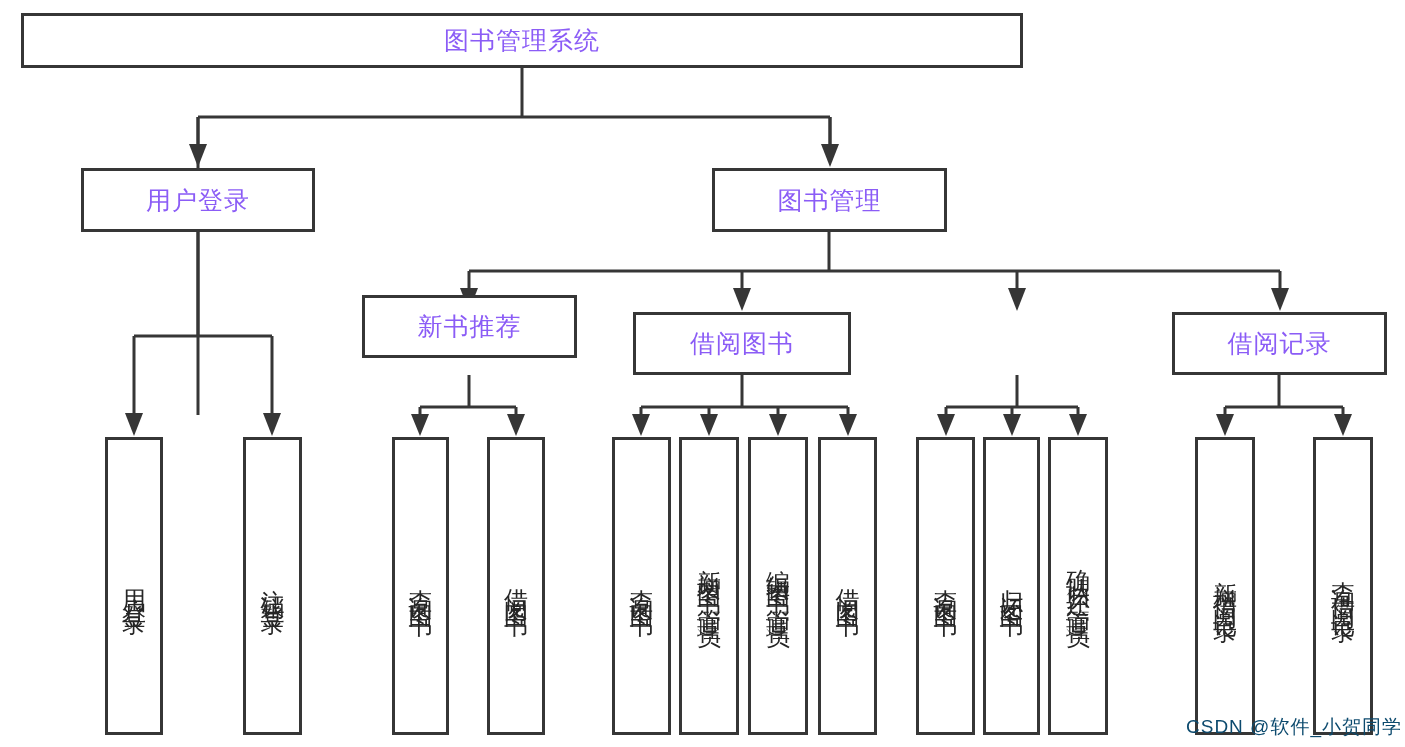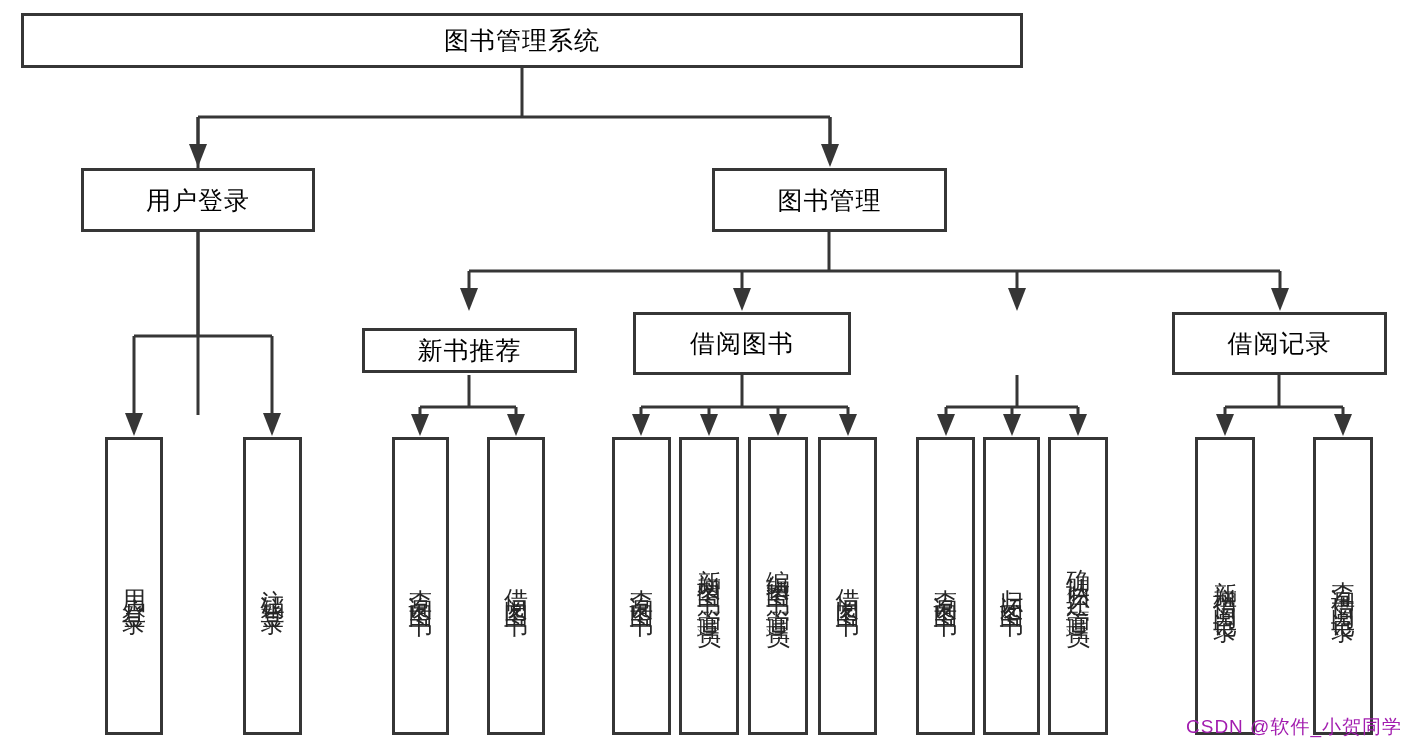--- a/index.html
+++ b/index.html
@@ -20,21 +20,21 @@
     width: 1405px; height: 747px;
   }
   .node {
     position: absolute;
     box-sizing: border-box;
     border: 3px solid #363636;
     background: #ffffff;
     display: flex;
     align-items: center;
     justify-content: center;
-    color: #000000;
+    color: #8b5cf6;
     font-size: 25px;
     letter-spacing: 1px;
     white-space: nowrap;
   }
   .leaf {
     position: absolute;
     box-sizing: border-box;
     border: 3px solid #363636;
     background: #ffffff;
     display: flex;
@@ -50,29 +50,29 @@
     font-size: 24px;
     letter-spacing: 8px;
     line-height: 1;
     white-space: nowrap;
   }
   .watermark {
     position: absolute;
     left: 1186px;
     top: 714px;
     font-size: 19px;
-    color: #a21caf;
+    color: #0c4a6e;
     letter-spacing: 1px;
     white-space: nowrap;
   }
   
   #n-root            { left: 21px;   top: 13px;  width: 1002px; height: 55px; }
   #n-user-login      { left: 81px;   top: 168px; width: 234px;  height: 64px; }
   #n-book-mgmt       { left: 712px;  top: 168px; width: 235px;  height: 64px; }
-  #n-new-book-rec    { left: 362px;  top: 328px; width: 215px;  height: 45px; }
+  #n-new-book-rec    { left: 362px;  top: 295px; width: 215px;  height: 63px; }
   #n-book-borrow     { left: 633px;  top: 312px; width: 218px;  height: 63px; }
   #n-current-borrow  { left: 907px;  top: 312px; width: 221px;  height: 63px; }
   #n-borrow-record   { left: 1172px; top: 312px; width: 215px;  height: 63px; }
   #l-user-login      { left: 105px;  width: 58px; }
   #l-logout          { left: 243px;  width: 59px; }
   #l-query-rec       { left: 392px;  width: 57px; }
   #l-borrow-rec      { left: 487px;  width: 58px; }
   #l-query-borrow    { left: 612px;  width: 59px; }
   #l-add-book        { left: 679px;  width: 60px; }
   #l-edit-book       { left: 748px;  width: 60px; }

